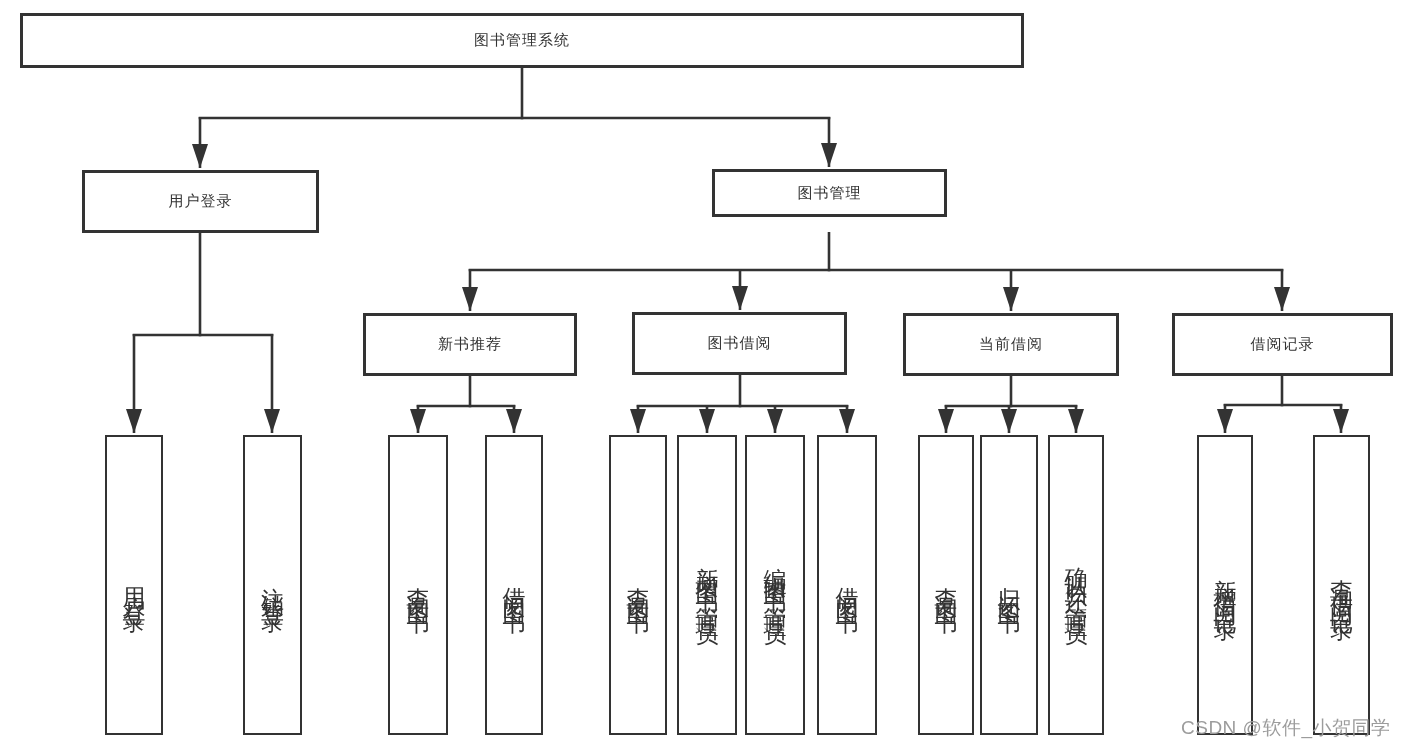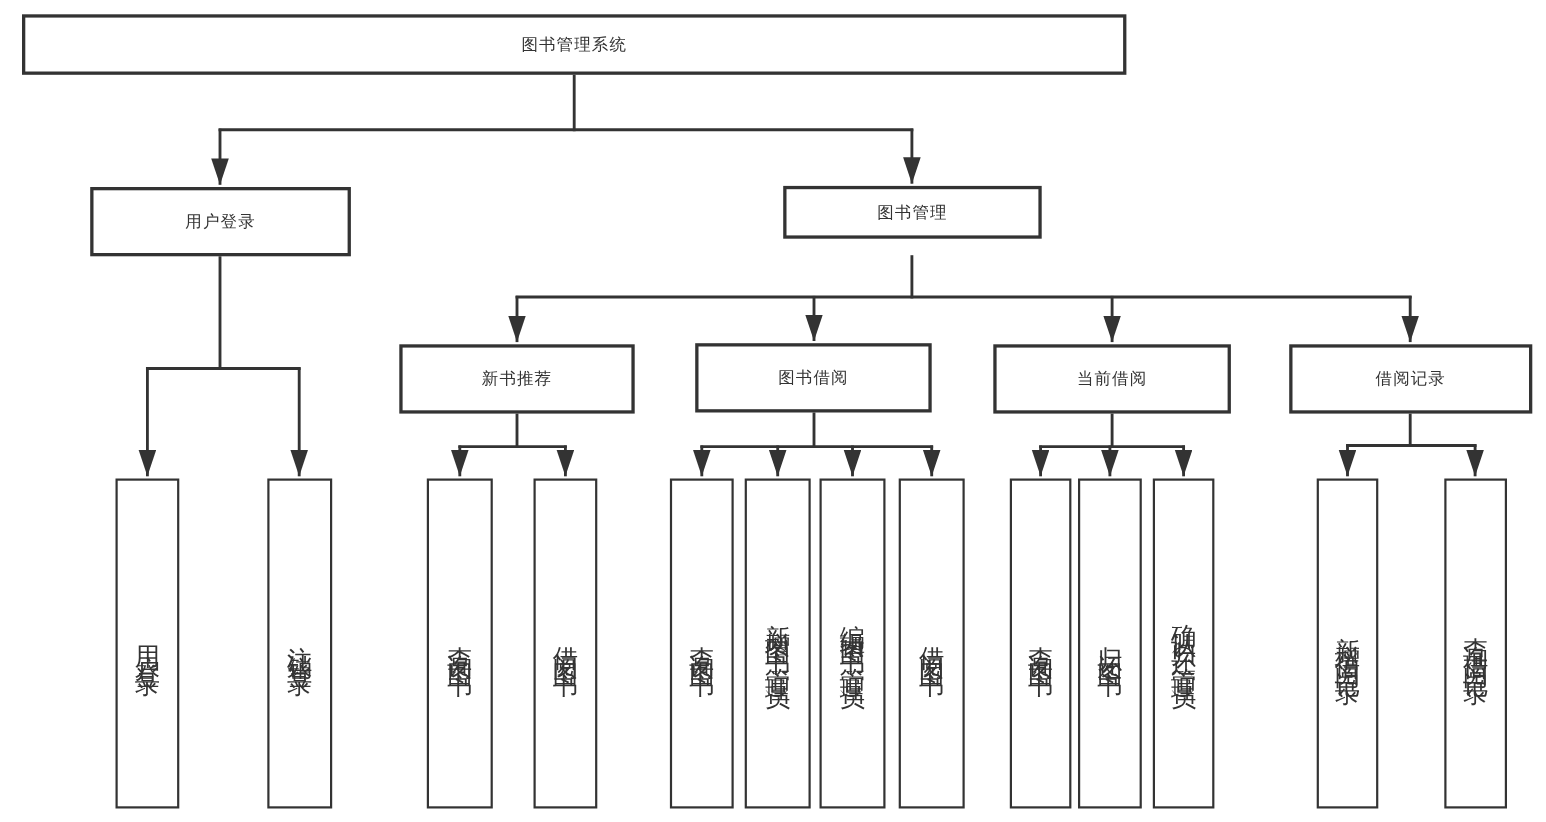--- a/index.html
+++ b/index.html
@@ -141,14 +141,15 @@
   <div class="box v" style="left:745px; width:60px;">编辑图书（管理员）</div>
   <div class="box v" style="left:817px; width:60px;">借阅图书</div>
 
   <div class="box v" style="left:918px; width:56px;">查询图书</div>
   <div class="box v" style="left:980px; width:58px;">归还图书</div>
   <div class="box v" style="left:1048px; width:56px;">确认归还（管理员）</div>
 
   <div class="box v" style="left:1197px; width:56px;">新增借阅记录</div>
   <div class="box v" style="left:1313px; width:57px;">查询借阅记录</div>
 
+  <div class="watermark">CSDN @软件_小贺同学</div>
 
 </div>
 
 </body></html>

